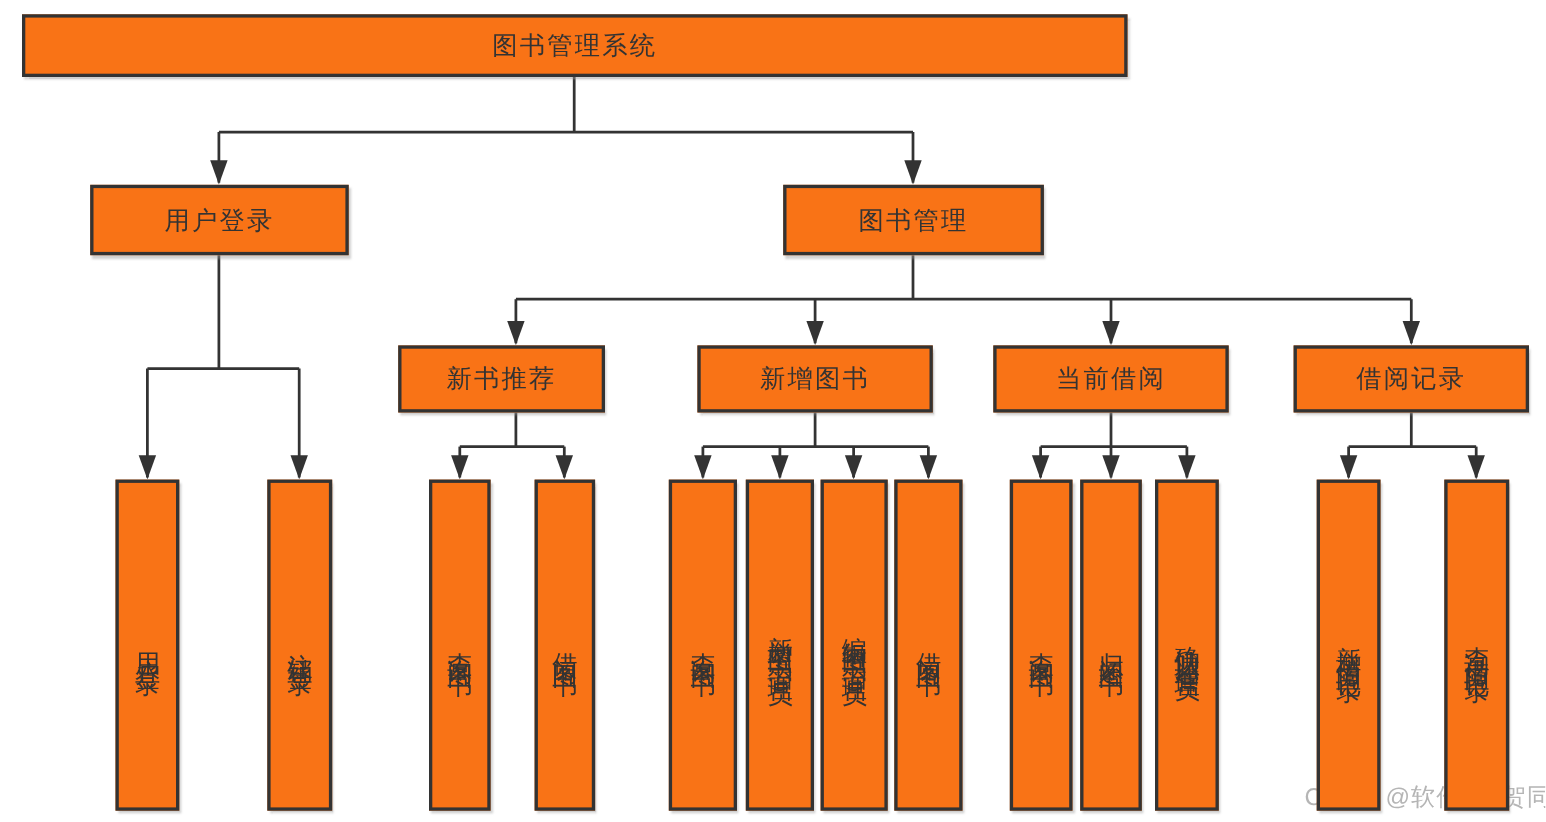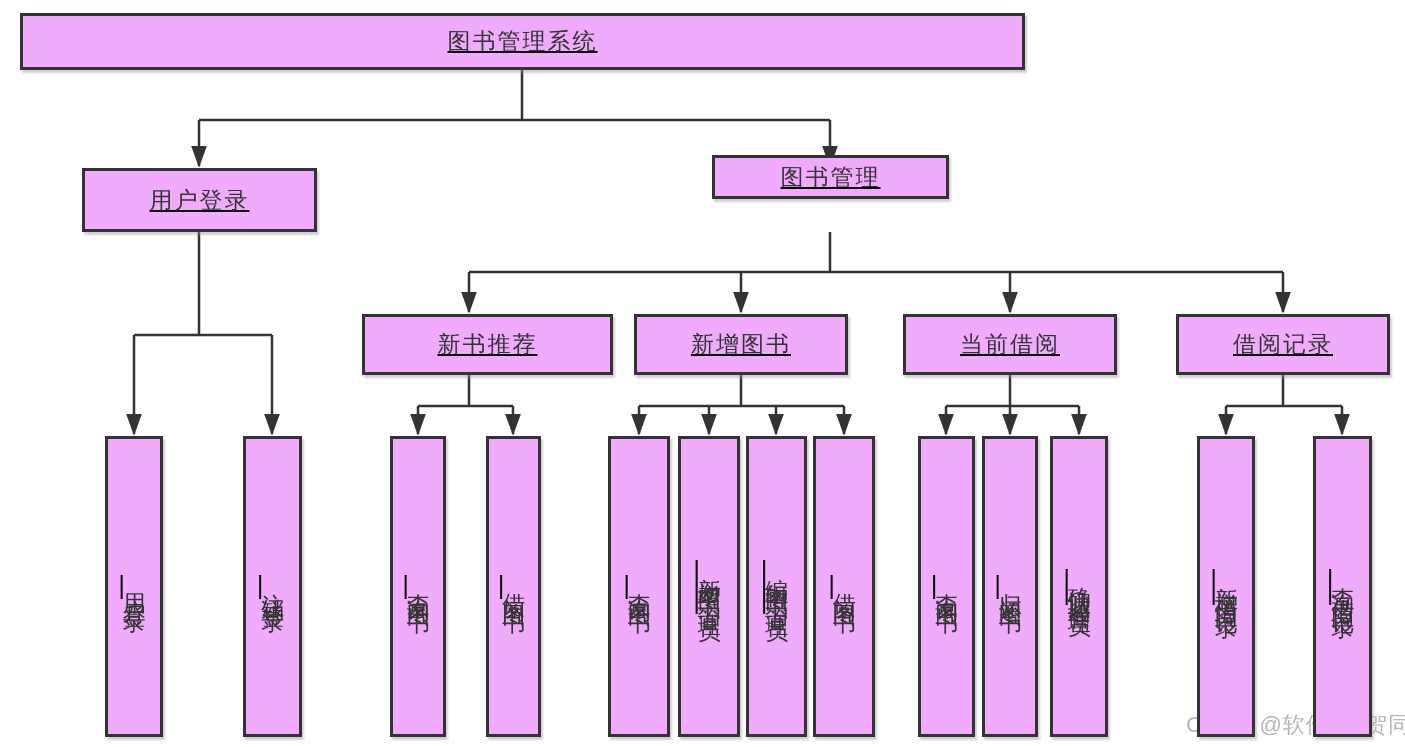--- a/index.html
+++ b/index.html
@@ -10,24 +10,23 @@
     font-family:"Liberation Sans","DejaVu Sans",sans-serif;
     overflow:hidden;
   }
   .wires{position:absolute;left:0;top:0;pointer-events:none;}
   .wires path{stroke:var(--line,#333);stroke-width:2.5;fill:none;}
   .wires .head{fill:var(--line,#333);stroke:none;}
   .box{
     position:absolute;
     box-sizing:border-box;
     border:3px solid var(--border,#333);
-    background:#f0abfc;
+    background:#f97316;
     display:flex;align-items:center;justify-content:center;
     box-shadow:2px 3px 2px rgba(150,150,150,0.45);
-    text-decoration:underline;
   }
   .hlabel{
     color:var(--text,#333);
     font-size:23px;
     letter-spacing:2px;
     white-space:nowrap;
   }
   .vlabel{
     color:var(--text,#333);
     font-size:23px;
@@ -101,25 +100,25 @@
 
   <div class="nodes">
 
     <div class="box" style="left:20px;top:13px;width:1005px;height:57px">
       <span class="hlabel">图书管理系统</span>
     </div>
 
     <div class="box" style="left:82px;top:168px;width:235px;height:64px">
       <span class="hlabel">用户登录</span>
     </div>
-    <div class="box" style="left:712px;top:155px;width:237px;height:44px">
+    <div class="box" style="left:712px;top:168px;width:237px;height:64px">
       <span class="hlabel">图书管理</span>
     </div>
 
-    <div class="box" style="left:362px;top:314px;width:251px;height:61px">
+    <div class="box" style="left:362px;top:314px;width:188px;height:61px">
       <span class="hlabel">新书推荐</span>
     </div>
     <div class="box" style="left:634px;top:314px;width:214px;height:61px">
       <span class="hlabel">新增图书</span>
     </div>
     <div class="box" style="left:1176px;top:314px;width:214px;height:61px">
       <span class="hlabel">借阅记录</span>
     </div>
     <div class="box" style="left:903px;top:314px;width:214px;height:61px">
       <span class="hlabel">当前借阅</span>

